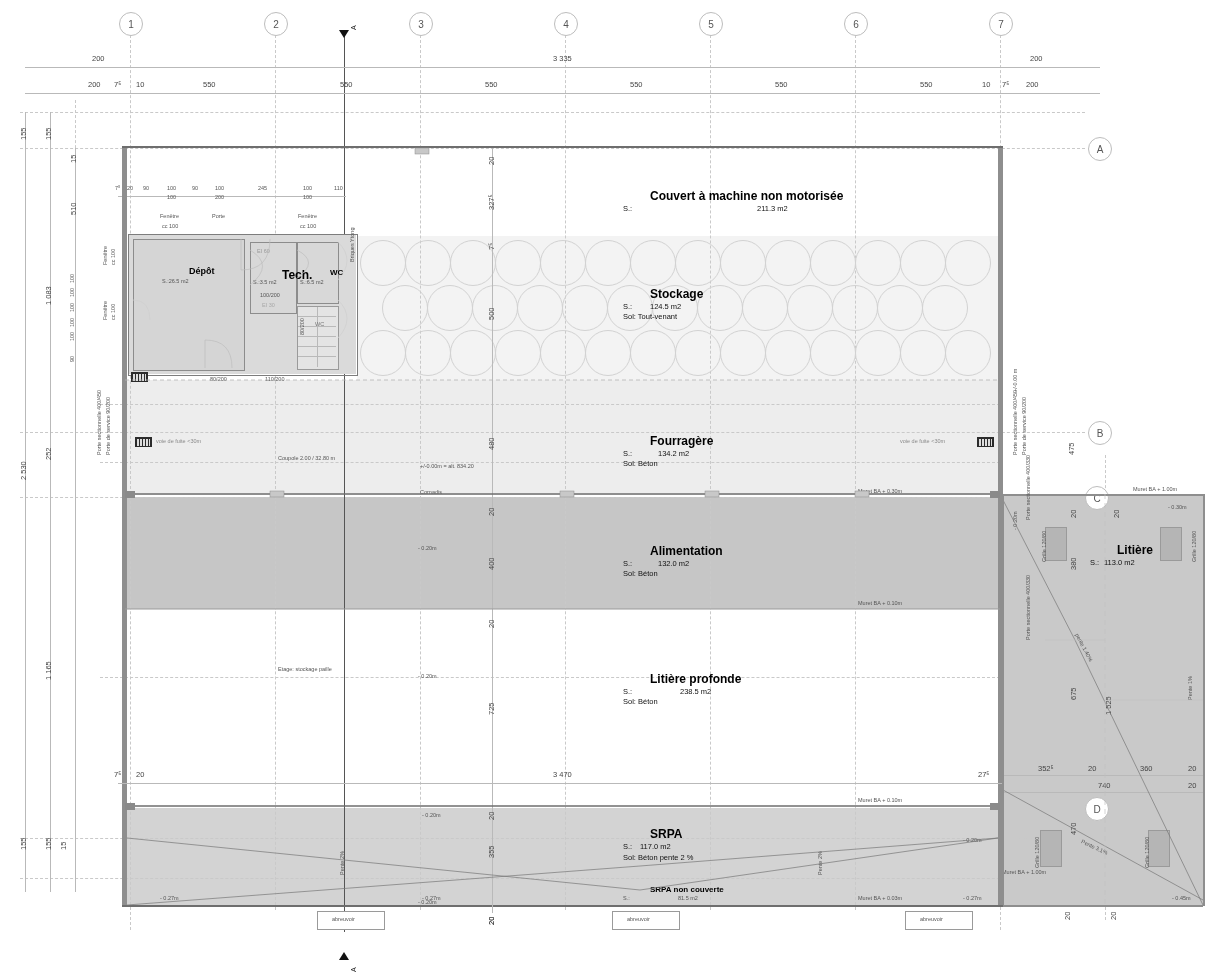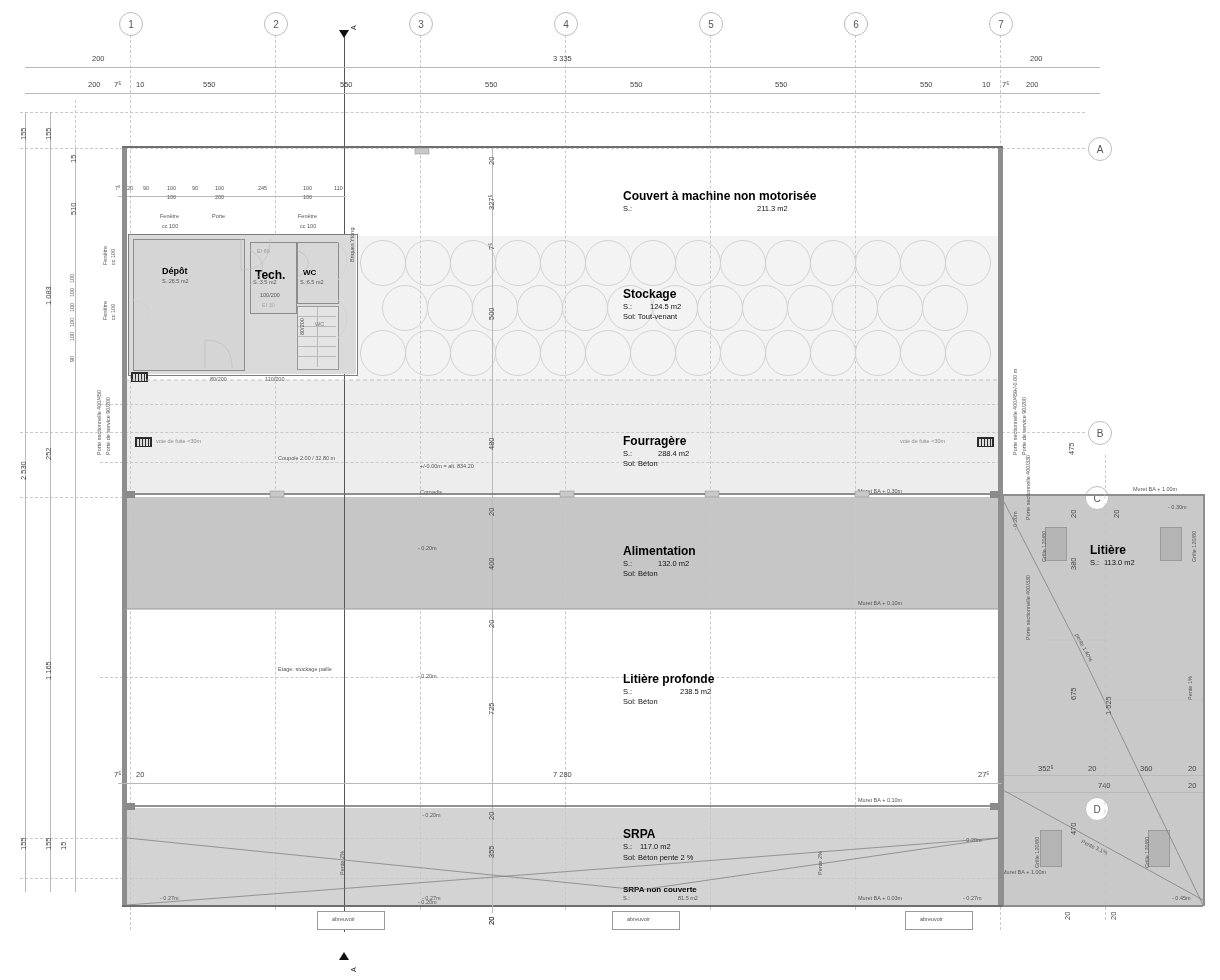--- a/index.html
+++ b/index.html
@@ -1,21 +1,21 @@
 <!DOCTYPE html>
 <html><head>
 <meta charset="utf-8">
 <style>
   html,body{margin:0;padding:0;background:#ffffff;}
   body{font-family:"Liberation Sans",sans-serif;}
   #plan{position:relative;width:1220px;height:980px;background:#fff;overflow:hidden;}
   .t{position:absolute;font-size:7px;color:#222;white-space:nowrap;line-height:1;}
   .t.dim{font-size:7.5px;color:#444;}
   .t.tiny{font-size:5.5px;color:#555;}
-  .t.lbl{font-size:11px;font-weight:bold;color:#000;}
+  .t.lbl{font-size:11px;font-weight:bold;color:#000;margin-left:27px;}
   .t.sub{font-size:7.5px;color:#111;}
   .vert{transform-origin:0 0;transform:rotate(-90deg);}
   .ln{position:absolute;background:#b9b9b9;}
   .ln.h{height:1px;}
   .ln.v{width:1px;}
   .ln.dark{background:#6e6e6e;}
   .dash-h{position:absolute;height:0;border-top:1px dashed #c9c9c9;}
   .dash-v{position:absolute;width:0;border-left:1px dashed #c9c9c9;}
   .bub{position:absolute;width:22px;height:22px;border:1px solid #bdbdbd;border-radius:50%;
        display:flex;align-items:center;justify-content:center;font-size:10px;color:#555;background:#fff;}
@@ -258,21 +258,21 @@
   <div class="t sub" style="left:623px;top:205px;">S.:</div>
   <div class="t sub" style="left:757px;top:205px;">211.3 m2</div>
 
   <div class="t lbl" style="left:623px;top:288px;font-size:12px;">Stockage</div>
   <div class="t sub" style="left:623px;top:303px;">S.:</div>
   <div class="t sub" style="left:650px;top:303px;">124.5 m2</div>
   <div class="t sub" style="left:623px;top:313px;">Sol: Tout-venant</div>
 
   <div class="t lbl" style="left:623px;top:435px;font-size:12px;">Fourragère</div>
   <div class="t sub" style="left:623px;top:450px;">S.:</div>
-  <div class="t sub" style="left:658px;top:450px;">288.4 m2</div>
+  <div class="t sub" style="left:658px;top:450px;">134.2 m2</div>
   <div class="t sub" style="left:623px;top:460px;">Sol: Béton</div>
 
   <div class="t lbl" style="left:623px;top:545px;font-size:12px;">Alimentation</div>
   <div class="t sub" style="left:623px;top:560px;">S.:</div>
   <div class="t sub" style="left:658px;top:560px;">132.0 m2</div>
   <div class="t sub" style="left:623px;top:570px;">Sol: Béton</div>
 
   <div class="t lbl" style="left:623px;top:673px;font-size:12px;">Litière profonde</div>
   <div class="t sub" style="left:623px;top:688px;">S.:</div>
   <div class="t sub" style="left:680px;top:688px;">238.5 m2</div>
@@ -371,21 +371,21 @@
   <div class="t dim" style="left:1188px;top:765px;">20</div>
   <div class="t dim" style="left:1098px;top:782px;">740</div>
   <div class="t dim" style="left:1188px;top:782px;">20</div>
   <div class="t dim vert" style="left:1070px;top:835px;">470</div>
   <div class="t dim vert" style="left:1064px;top:920px;">20</div>
   <div class="t dim vert" style="left:1110px;top:920px;">20</div>
 
   <div class="ln h" style="left:118px;top:783px;width:885px;"></div>
   <div class="t dim" style="left:114px;top:771px;">7⁵</div>
   <div class="t dim" style="left:136px;top:771px;">20</div>
-  <div class="t dim" style="left:553px;top:771px;">7 280</div>
+  <div class="t dim" style="left:553px;top:771px;">3 470</div>
   <div class="t dim" style="left:978px;top:771px;">27⁵</div>
   <div class="t dim vert" style="left:488px;top:925px;">20</div>
 
   <div class="box" style="left:317px;top:911px;width:66px;height:17px;"></div>
   <div class="t tiny" style="left:332px;top:917px;">abreuvoir</div>
   <div class="box" style="left:612px;top:911px;width:66px;height:17px;"></div>
   <div class="t tiny" style="left:627px;top:917px;">abreuvoir</div>
   <div class="box" style="left:905px;top:911px;width:66px;height:17px;"></div>
   <div class="t tiny" style="left:920px;top:917px;">abreuvoir</div>
 

